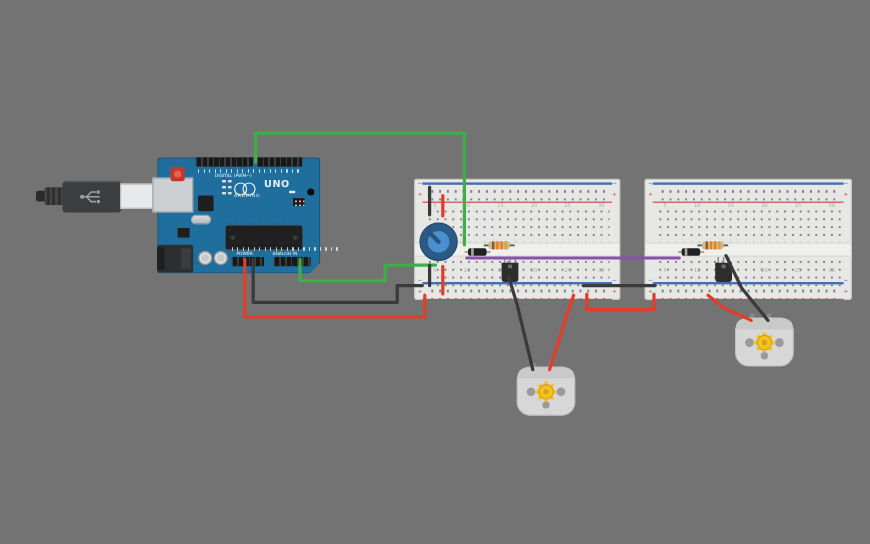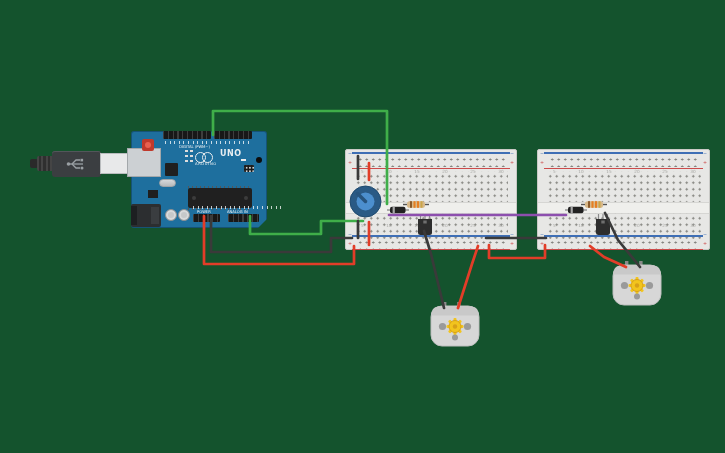--- a/index.html
+++ b/index.html
@@ -37,21 +37,21 @@
 
   
   #wire-layer{position:absolute;left:0;top:0;z-index:6;pointer-events:none;}
   .wire{fill:none;stroke-width:2.7;stroke-linecap:round;stroke-linejoin:round;}
 
   .comp{position:absolute;z-index:4;}
 </style>
 </head>
 <body>
 
-<div id="canvas" style="background-color: #14532d;">
+<div id="canvas" style="background-color: #737373;">
 
   <div class="breadboard" style="left: 345px; background-color: rgb(231, 231, 229);">
     <div class="bb-line" style="top: 2px; background-color: rgb(63, 111, 181);"></div>
     <div class="bb-dots bb-railstrip" style="top:4px"></div>
     <div class="bb-line" style="top: 17.5px; background-color: rgb(204, 75, 75);"></div>
     <span class="bb-sign" style="left: 2px; top: 1px; color: rgb(63, 111, 181);">−</span>
     <span class="bb-sign" style="left: 2px; top: 10px; color: rgb(204, 75, 75);">+</span>
     <span class="bb-sign" style="right: 1px; top: 1px; color: rgb(63, 111, 181);">−</span>
     <span class="bb-sign" style="right: 1px; top: 10px; color: rgb(204, 75, 75);">+</span>
 

